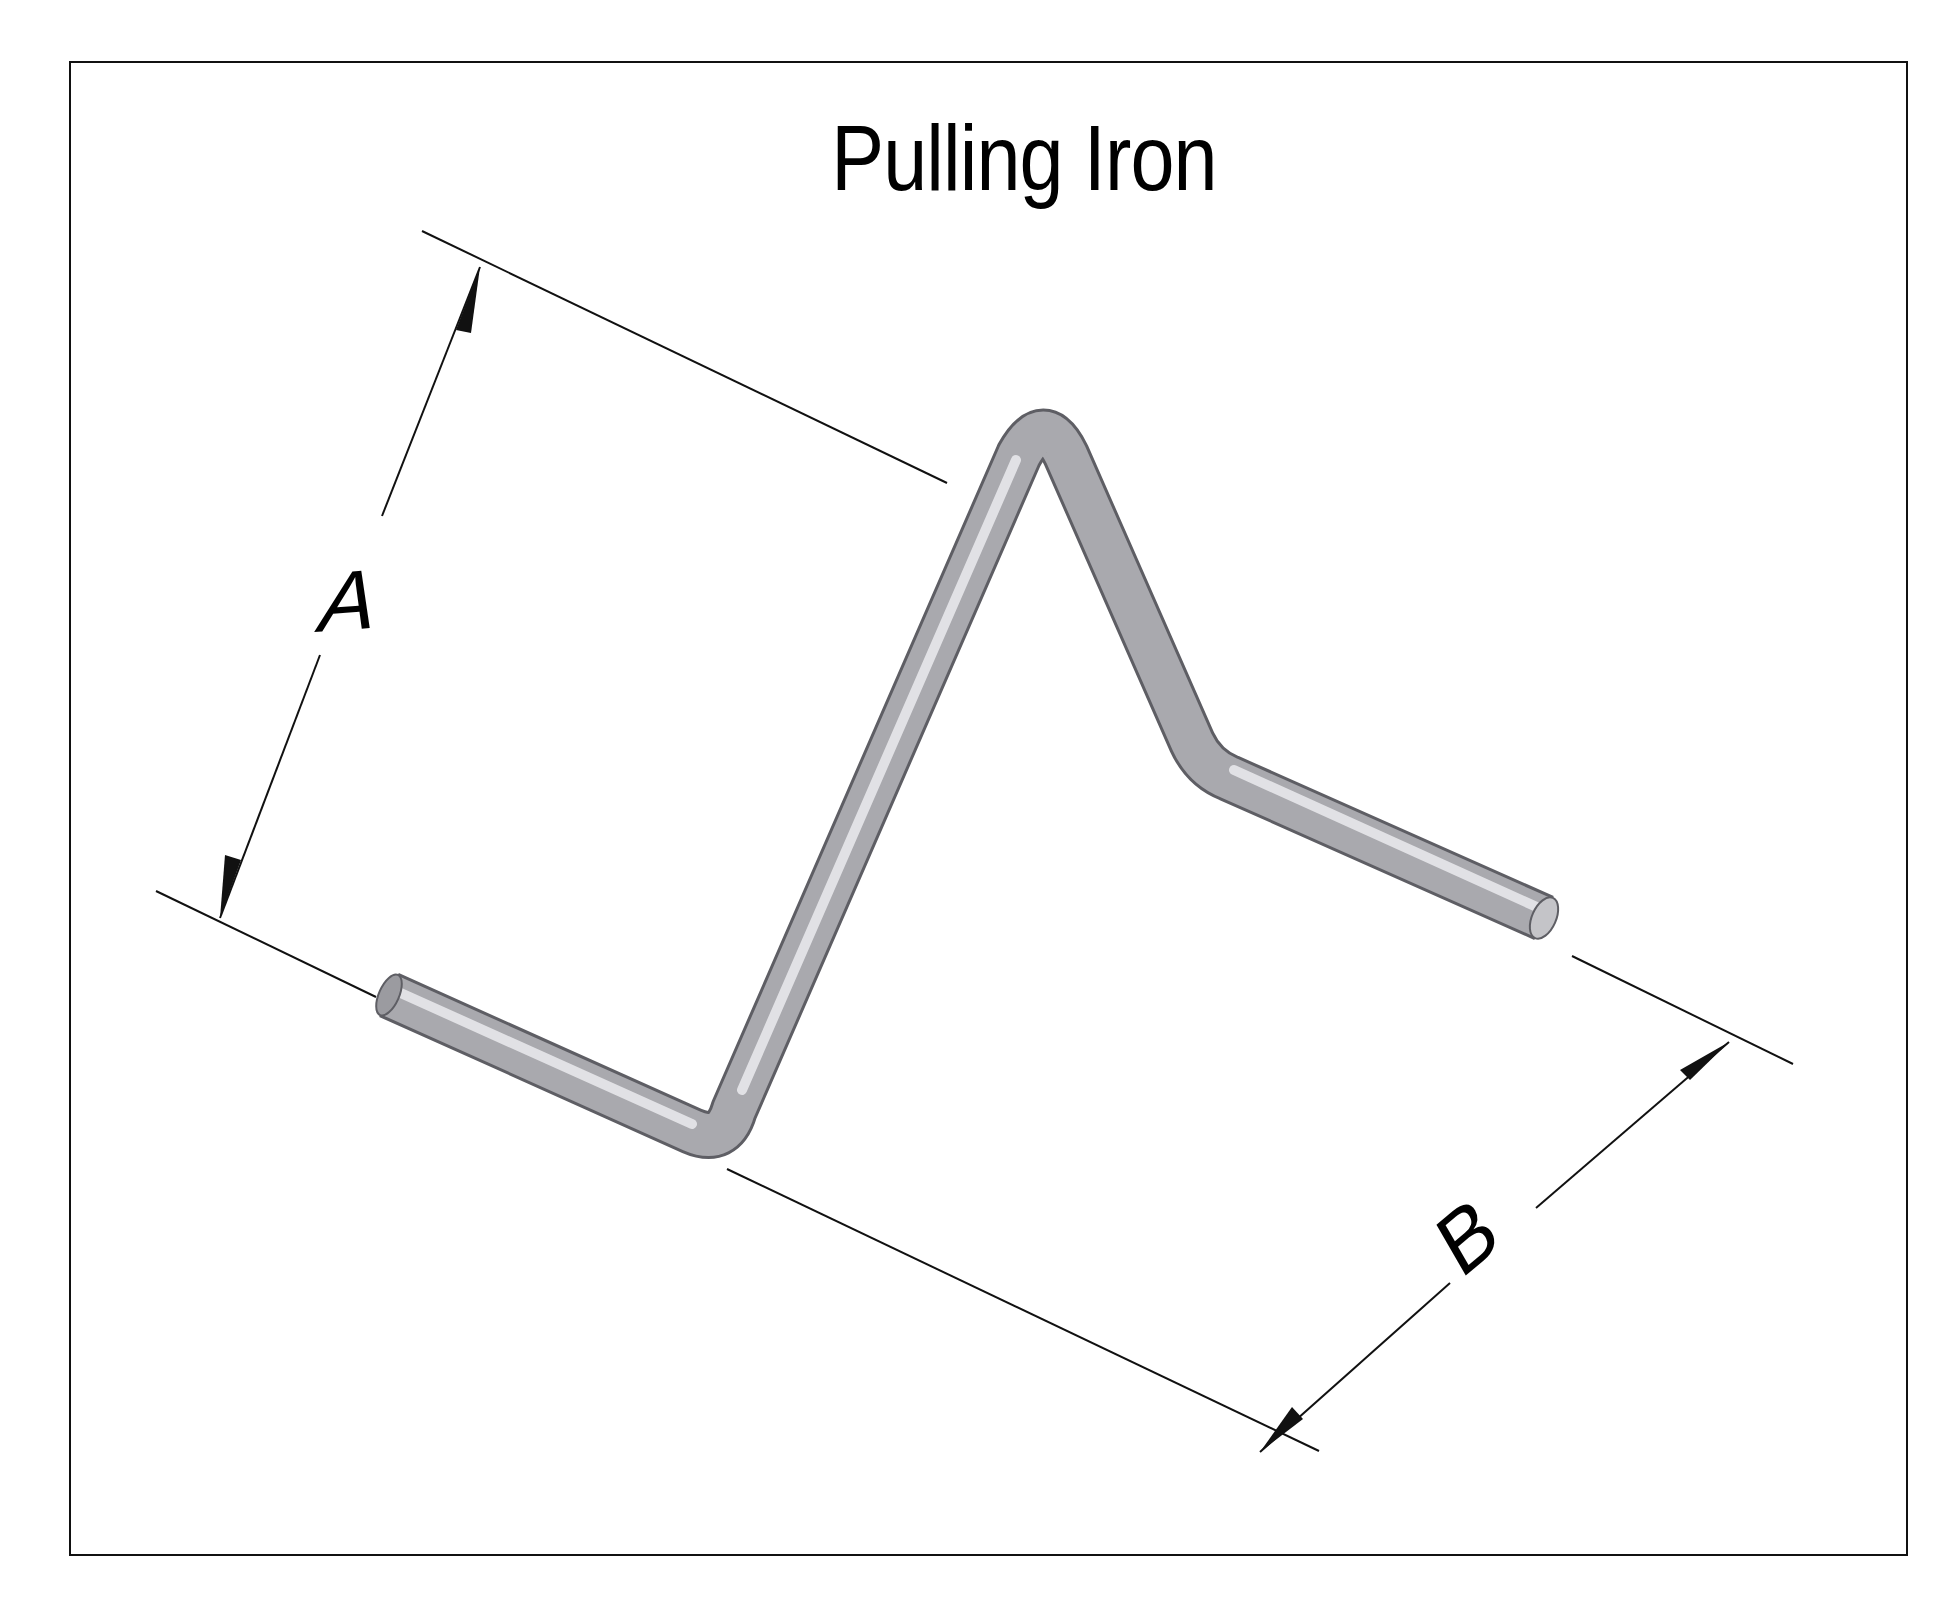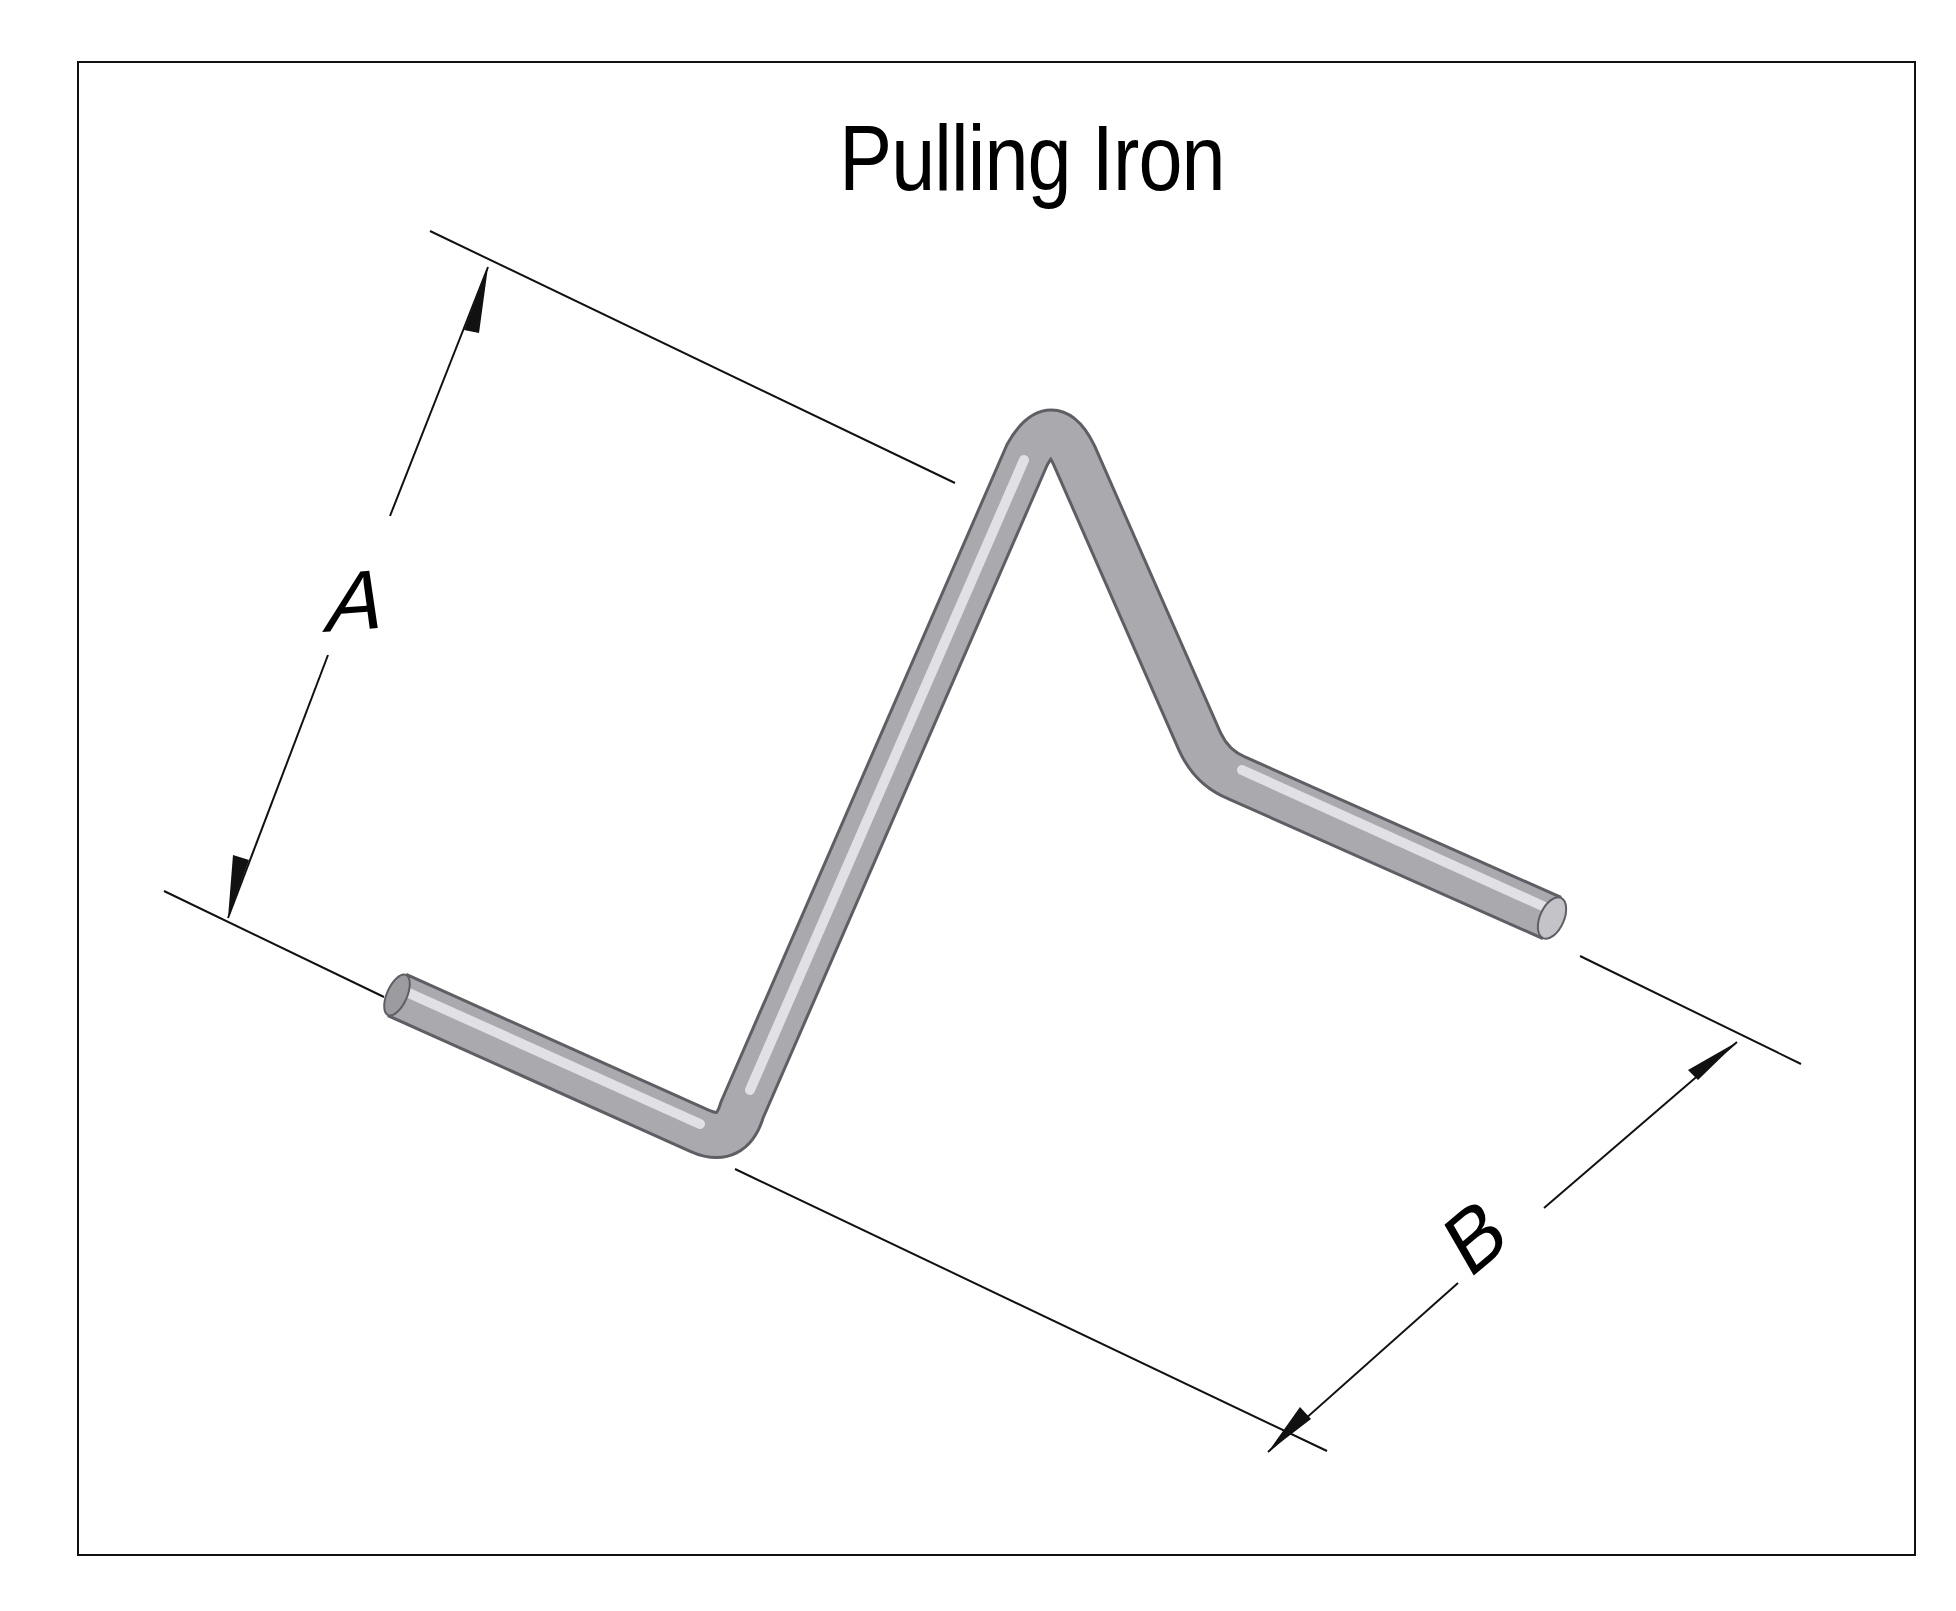--- a/index.html
+++ b/index.html
@@ -1,17 +1,17 @@
 <!DOCTYPE html>
 <html><head>
 <meta charset="utf-8">
 <style>
   html, body { margin: 0; padding: 0; background: #ffffff; }
   body { width: 1956px; height: 1611px; position: relative; overflow: hidden; }
-  .sheet { position: absolute; left: 12px; top: 0; width: 1636px; height: 1611px; }
+  .sheet { position: absolute; left: 4px; top: 0; width: 1636px; height: 1611px; }
   .frame {
     position: absolute; left: 65px; top: 61px; width: 1839px; height: 1495px;
     border: 2px solid #111; box-sizing: border-box;
   }
   .title {
     position: absolute; left: 0; top: 112px; width: 2040px; text-align: center;
     font-family: "Liberation Sans", sans-serif; font-size: 92px; color: #000;
     transform: scaleX(0.86); transform-origin: 1020px 0;
     letter-spacing: -1px; line-height: 1;
   }

